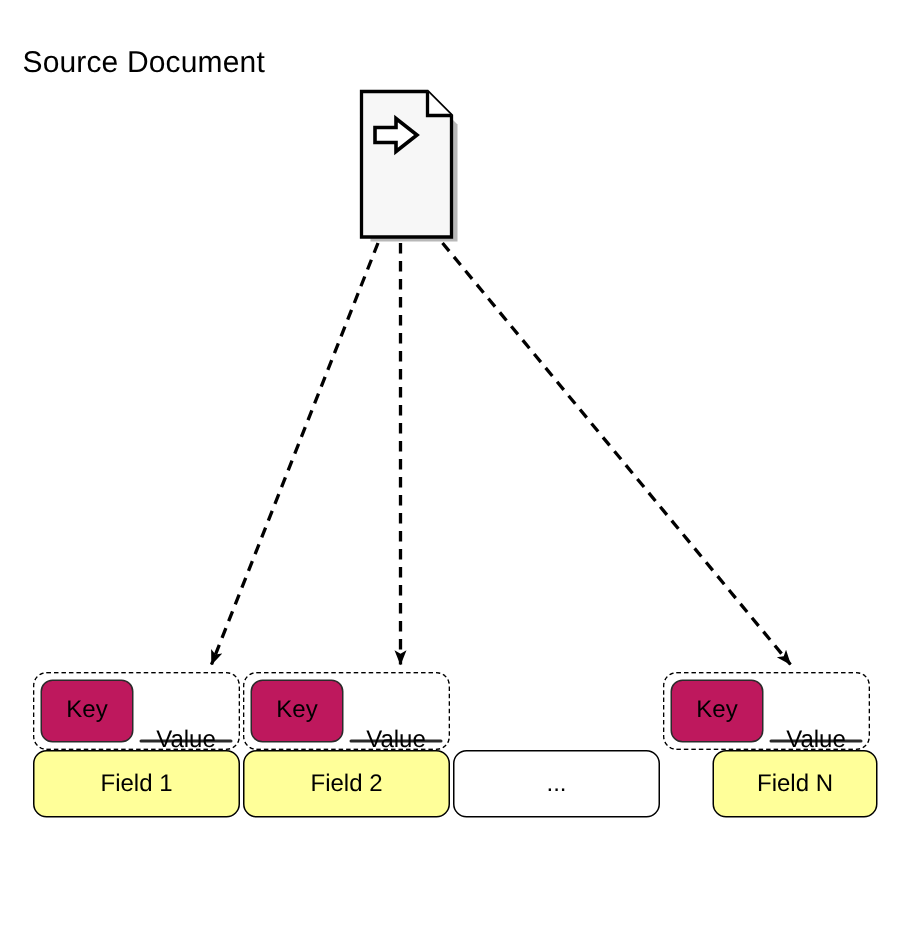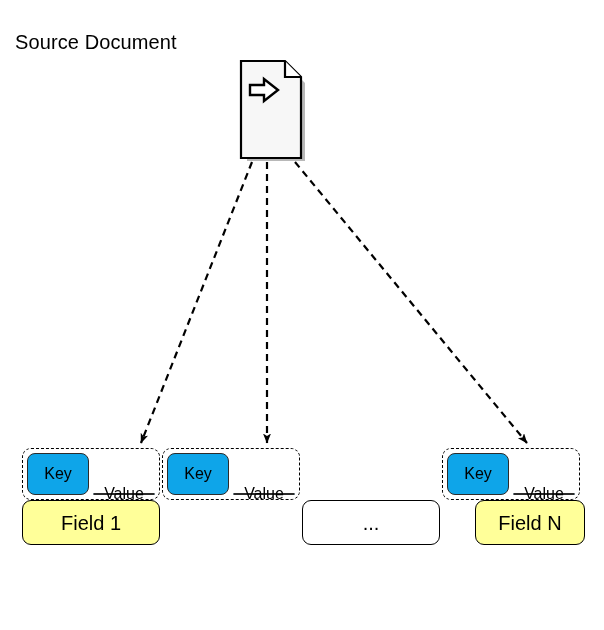--- a/index.html
+++ b/index.html
@@ -74,21 +74,21 @@
     padding: 4px;
     display: flex;
     gap: 4px;
   }
   .kv-group.g1 { left: 0px;   width: 138px; }
   .kv-group.g2 { left: 140px; width: 138px; }
   .kv-group.gn { left: 420px; width: 138px; }
 
   .kv-box {
     box-sizing: border-box;
-    background: #0ea5e9;
+    background: #be185d;
     border: 1.5px solid #2b2b2b;
     border-radius: 8px;
     display: flex;
     align-items: center;
     justify-content: center;
     font-size: 16px;
     line-height: 1;
     color: #000000;
   }
   .kv-box.key   { width: 63px; }
@@ -103,21 +103,21 @@
     position: absolute;
     top: 0;
     height: 45px;
     box-sizing: border-box;
     background: #ffff99;
     border: 1.7px solid #000000;
     border-radius: 9px;
     display: flex;
     align-items: center;
     justify-content: center;
-    font-size: 20px;
+    font-size: 16px;
     line-height: 1;
   }
   .field-box.f1 { left: 0px;   width: 138px; }
   .field-box.f2 { left: 140px; width: 138px; }
   .field-box.f3 { left: 280px; width: 138px; background: #ffffff; color: #000000; }
   .field-box.f4 { left: 420px; width: 110px; margin-left: 33px; }
 
   .doc-bar {
     position: relative;
     margin-top: 1px;
@@ -186,20 +186,21 @@
 
       <div class="kv-group gn">
         <div class="kv-box key">Key</div>
         <div class="kv-box value">Value</div>
       </div>
 
     </div>
 
     <div class="field-row">
       <div class="field-box f1">Field 1</div>
+      <div class="field-box f2">Field 2</div>
       <div class="field-box f3">...</div>
       <div class="field-box f4">Field N</div>
     </div>
 
 
   </div>
 
 </div>
 
 </body></html>

